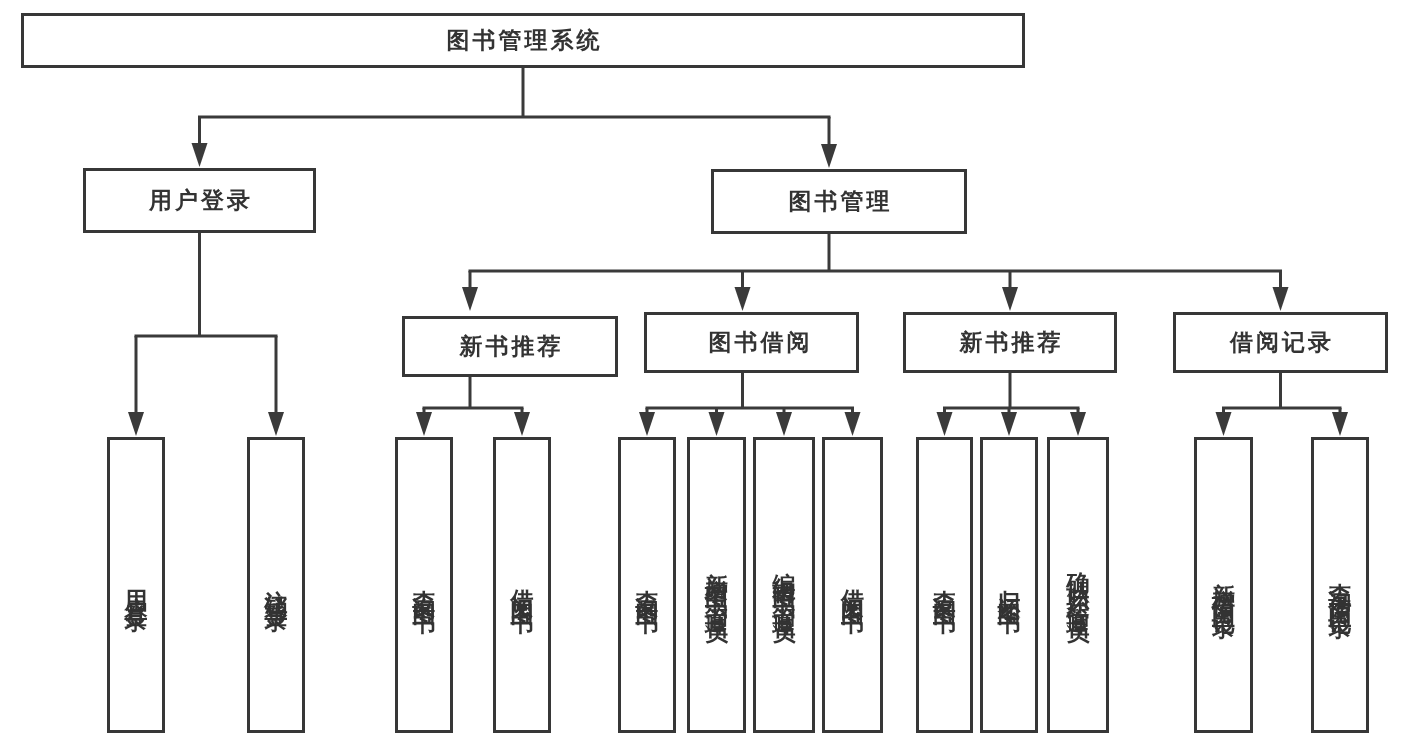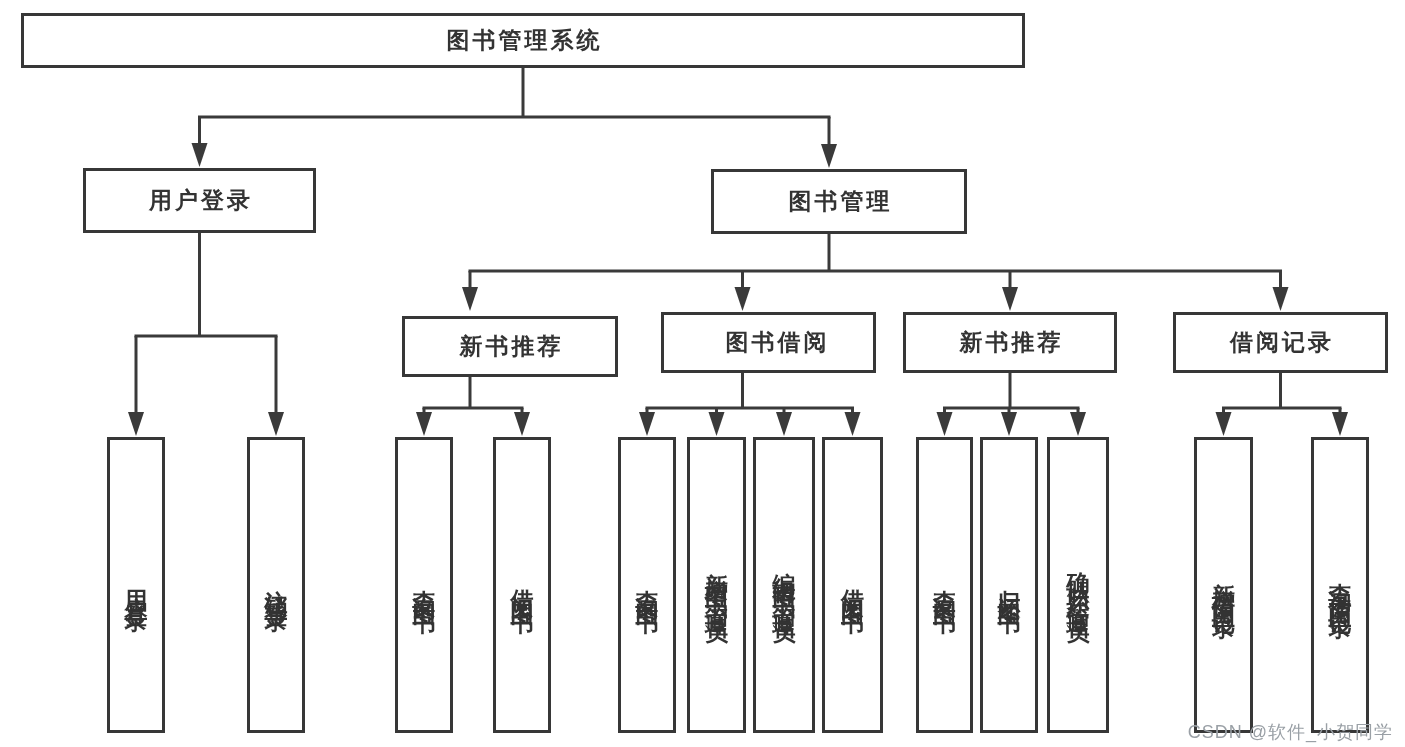--- a/index.html
+++ b/index.html
@@ -118,21 +118,21 @@
       </div>
       <div class="node h" style="left: 83px; top: 168px; width: 233px; height: 65px;">
         <span>用户登录</span>
       </div>
       <div class="node h" style="left: 711px; top: 169px; width: 256px; height: 65px;">
         <span>图书管理</span>
       </div>
       <div class="node h" style="left: 362px; top: 316px; width: 216px; height: 61px; margin-left: 40px;">
         <span>新书推荐</span>
       </div>
-      <div class="node h" style="left: 661px; top: 312px; width: 215px; height: 61px; padding-left: 15px;">
+      <div class="node h" style="left: 644px; top: 312px; width: 215px; height: 61px; padding-left: 15px;">
         <span>图书借阅</span>
       </div>
       <div class="node h" style="left: 903px; top: 312px; width: 214px; height: 61px;">
         <span>新书推荐</span>
       </div>
       <div class="node h" style="left: 1173px; top: 312px; width: 215px; height: 61px; justify-content: center;">
         <span>借阅记录</span>
       </div>
       <div class="node v" style="left: 107px; top: 437px; width: 58px; height: 296px;">
         <span>用户登录</span>
@@ -167,14 +167,13 @@
       <div class="node v" style="left: 1047px; top: 437px; width: 62px; height: 296px;">
         <span>确认归还（管理员）</span>
       </div>
       <div class="node v" style="left: 1194px; top: 437px; width: 59px; height: 296px;">
         <span>新增借阅记录</span>
       </div>
       <div class="node v" style="left: 1311px; top: 437px; width: 58px; height: 296px;">
         <span>查询借阅记录</span>
       </div>
     </div>
-  <div id="watermark">CSDN @软件_小贺同学</div>
 </div>
 
 </body></html>

